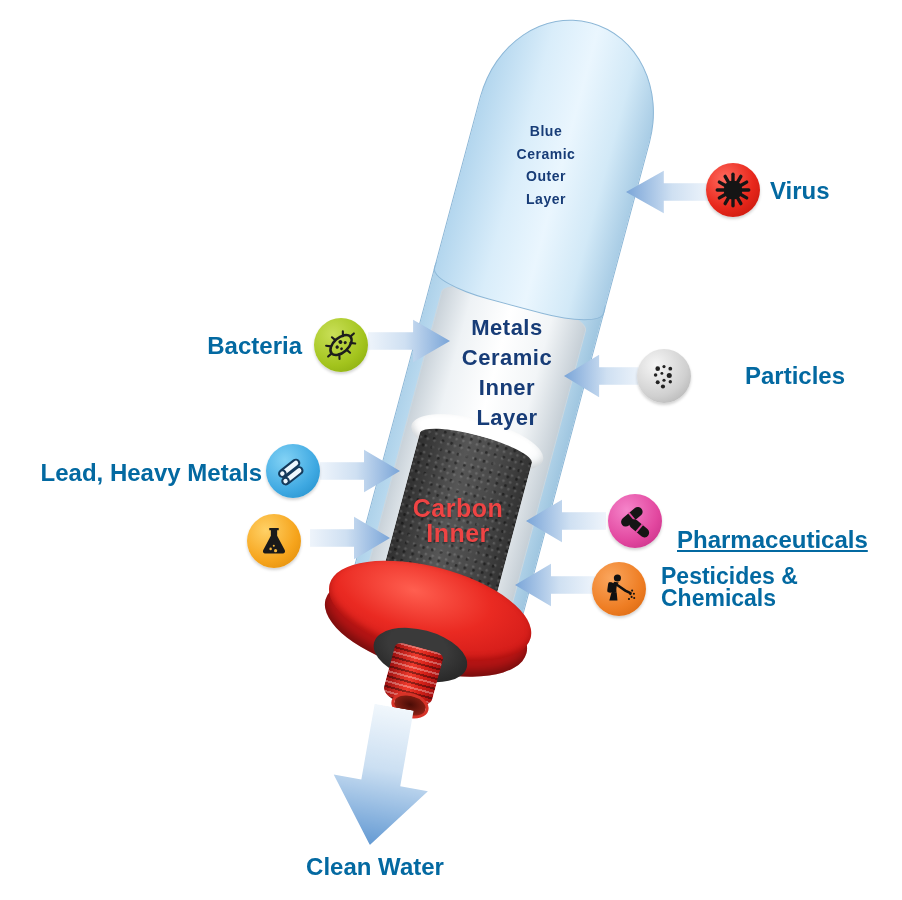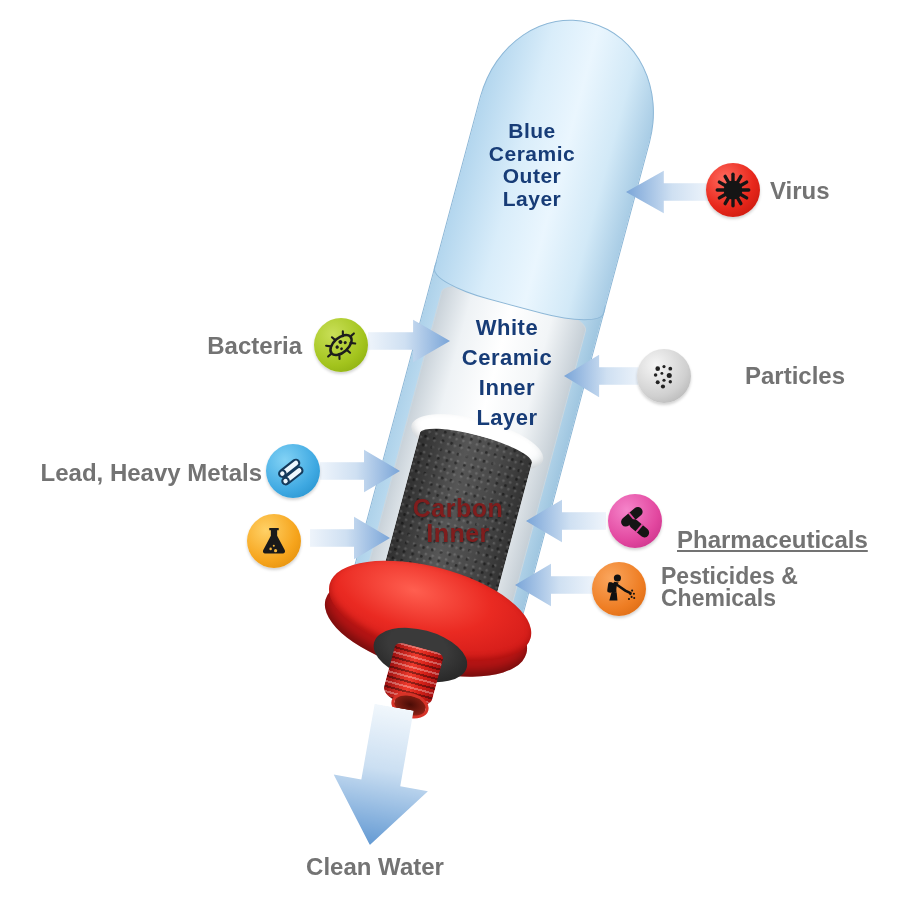--- a/index.html
+++ b/index.html
@@ -68,34 +68,34 @@
     box-shadow:0 2px 3px rgba(0,0,0,.18);}
   .cicon svg{width:42px;height:42px;display:block;}
   #icon-virus{left:706px;top:163px;background:radial-gradient(circle at 35% 30%,#ff6a5e 0%,#e8281c 55%,#bc1207 100%);}
   #icon-bacteria{left:314px;top:318px;background:radial-gradient(circle at 35% 30%,#c9df58 0%,#a3c41d 60%,#82a40c 100%);}
   #icon-particles{left:637px;top:349px;background:radial-gradient(circle at 35% 30%,#f6f6f6 0%,#d0d0d0 60%,#a8a8a8 100%);}
   #icon-lead{left:266px;top:444px;background:radial-gradient(circle at 35% 30%,#82d2f5 0%,#3fa9e2 60%,#1e8ac6 100%);}
   #icon-pfas{left:247px;top:514px;background:radial-gradient(circle at 35% 30%,#ffd166 0%,#f6a41c 60%,#d98708 100%);}
   #icon-pharma{left:608px;top:494px;background:radial-gradient(circle at 35% 30%,#f584ca 0%,#e2479f 60%,#bf2981 100%);}
   #icon-pesticides{left:592px;top:562px;background:radial-gradient(circle at 35% 30%,#faa65e 0%,#ee7d23 60%,#d2620d 100%);}
   
-  .lbl{position:absolute;font-weight:bold;color:#737373;font-size:24px;white-space:nowrap;}
+  .lbl{position:absolute;font-weight:bold;color:#0369a1;font-size:24px;white-space:nowrap;}
   #lbl-virus{left:770px;top:177px;}
   #lbl-bacteria{left:150px;top:332px;width:152px;text-align:right;}
   #lbl-particles{left:701px;top:362px;margin-left:44px;}
   #lbl-lead{left:14px;top:459px;width:248px;text-align:right;}
   #lbl-pfas{left:14px;top:524px;width:224px;text-align:right;}
   #lbl-pharma{left:677px;top:526px;text-decoration:underline;}
   #lbl-pesticides{left:661px;top:565px;font-size:23px;line-height:22px;}
   #lbl-pesticides div{white-space:nowrap;}
   #lbl-clean{left:275px;top:853px;width:200px;text-align:center;}
   .layer-lbl{position:absolute;font-weight:bold;color:#173c77;text-align:center;letter-spacing:.5px;}
-  #lbl-blue{left:452px;top:120px;width:160px;font-size:21px;line-height:22.5px;}
+  #lbl-blue{left:466px;top:120px;width:160px;font-size:14px;line-height:22.5px;}
   #lbl-white{left:427px;top:313px;width:160px;font-size:22px;line-height:30px;}
-  #lbl-carbon{left:398px;top:496px;width:120px;font-size:25px;line-height:25px;color:#7f1d1d;
+  #lbl-carbon{left:398px;top:496px;width:120px;font-size:25px;line-height:25px;color:#ef4444;
     text-shadow:0 1px 2px rgba(0,0,0,.45);}
 </style>
 </head>
 <body>
 
 <div class="canvas">
 
   <div class="filter-assembly">
     <div class="blue-tube"></div>
     <div class="white-cyl"></div>
@@ -109,21 +109,21 @@
     <div class="nipple-hole"></div>
   </div>
 
   <div class="layer-lbl" id="lbl-blue">
     <div>Blue</div>
     <div>Ceramic</div>
     <div>Outer</div>
     <div>Layer</div>
   </div>
   <div class="layer-lbl" id="lbl-white">
-    <div>White</div>
+    <div>Metals</div>
     <div>Ceramic</div>
     <div>Inner</div>
     <div>Layer</div>
   </div>
   <div class="layer-lbl" id="lbl-carbon">
     <div>Carbon</div>
     <div>Inner</div>
   </div>
 
   <div class="ar arrow-left" id="arrow-virus"></div>

